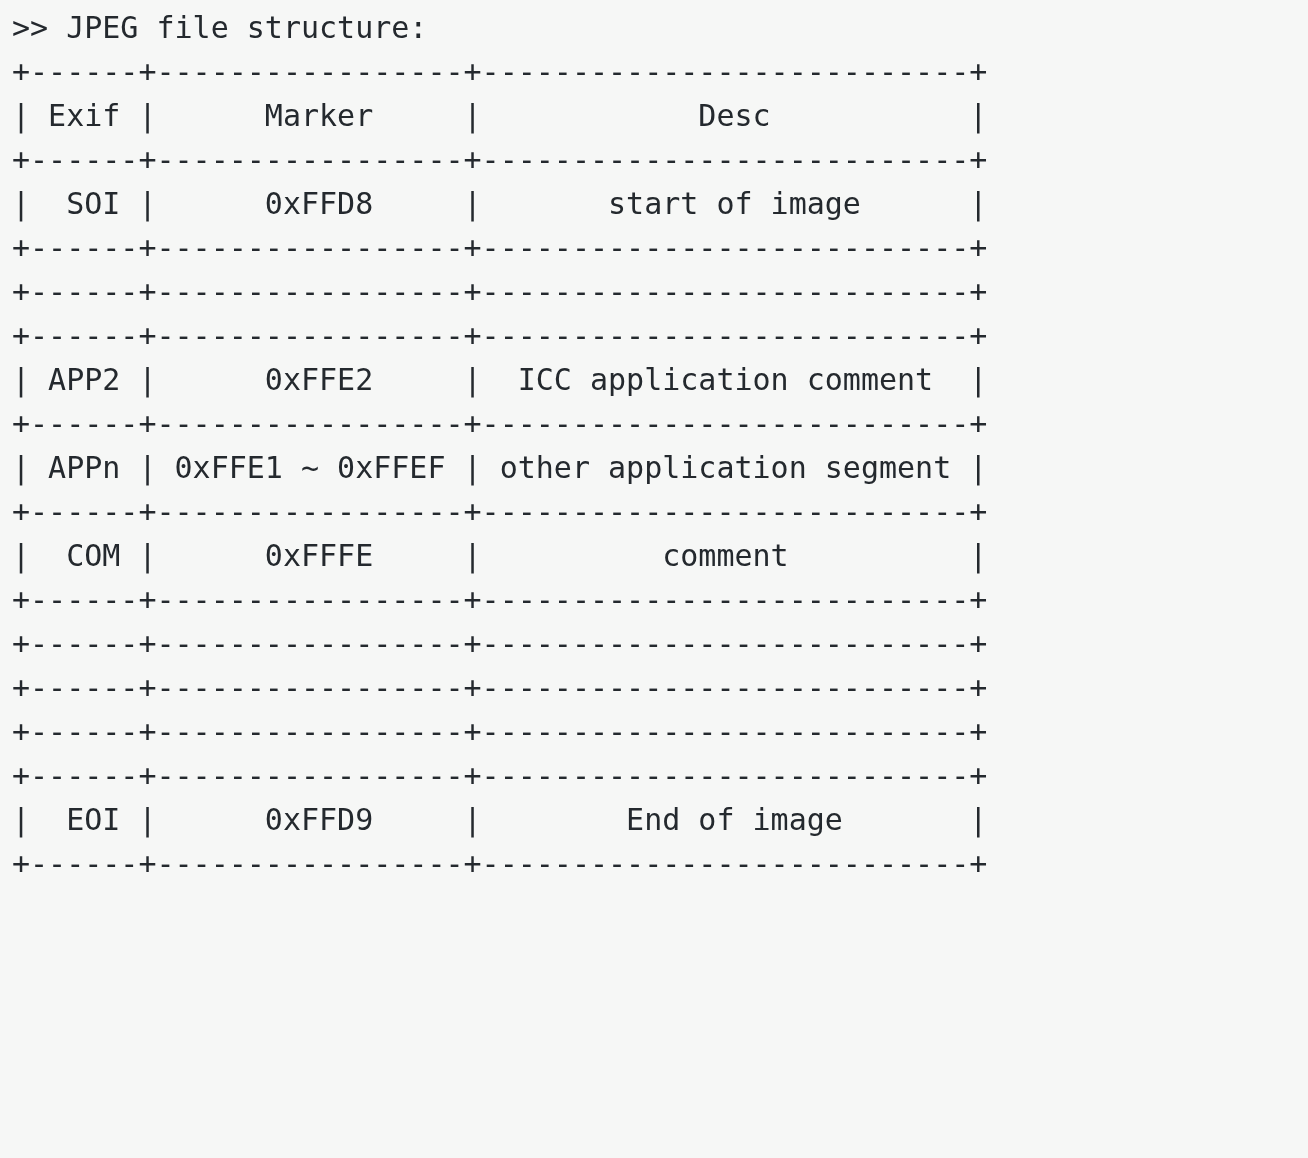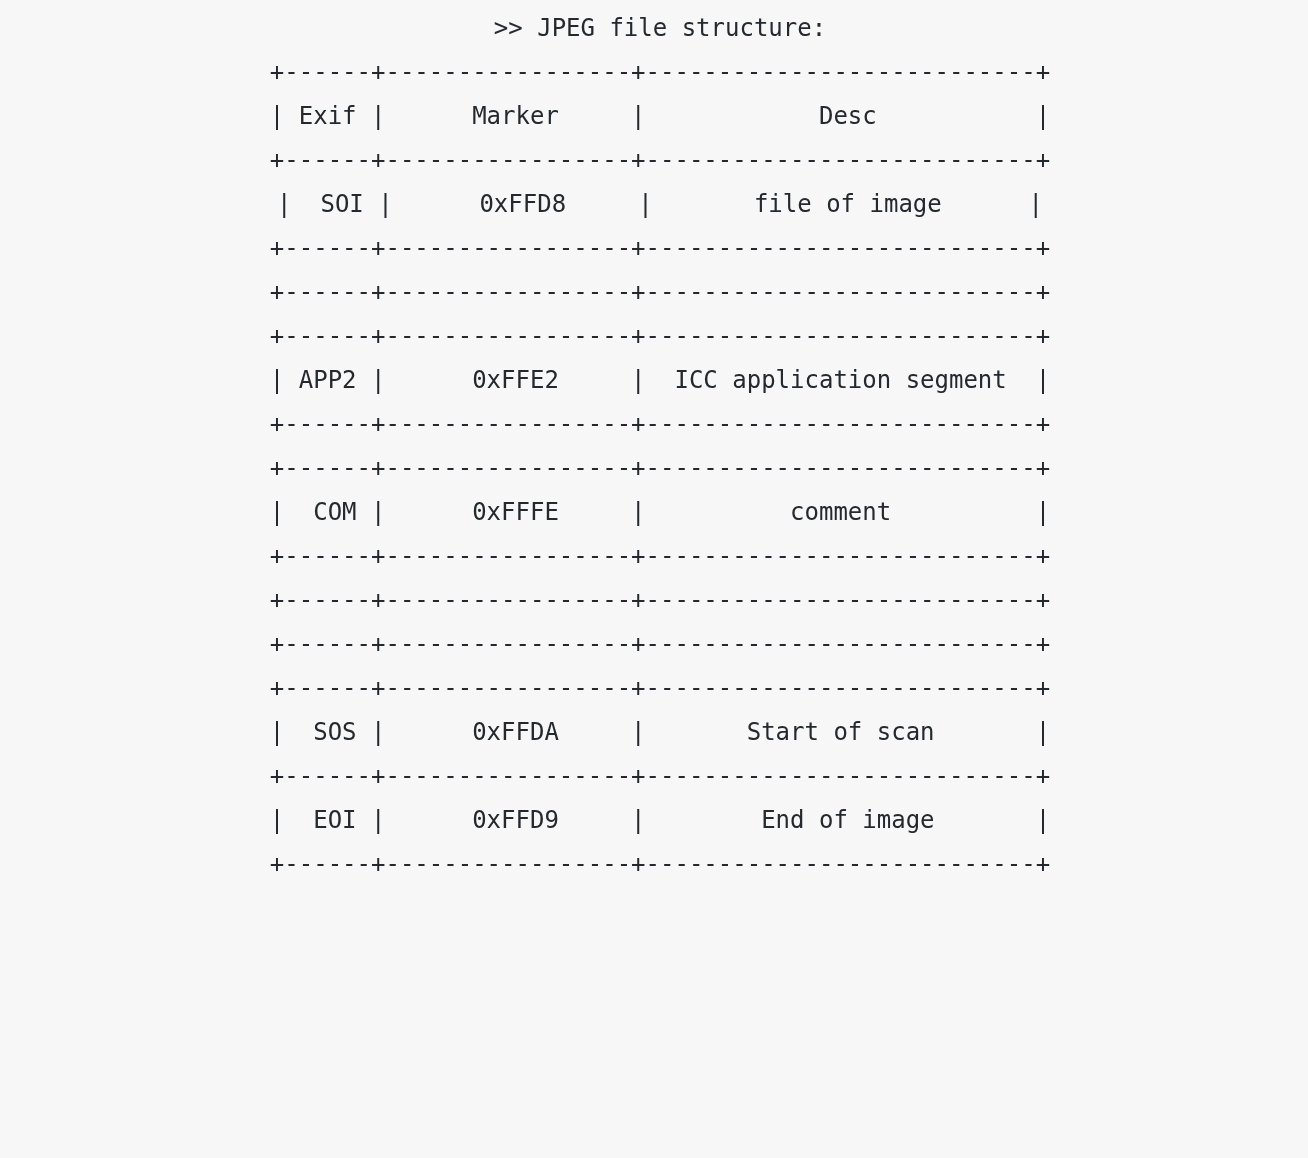--- a/index.html
+++ b/index.html
@@ -9,50 +9,49 @@
   body {
     width: 1308px;
     height: 1158px;
     box-sizing: border-box;
     background: #f6f7f6;
     overflow: hidden;
   }
   .code-output {
     padding: 6px 0 0 12px;
     font-family: "DejaVu Sans Mono", "Liberation Mono", monospace;
-    font-size: 24px;
+    font-size: 30px;
     line-height: 44px;
     color: #24292e;
     font-weight: 400;
-    text-align: center;
   }
   .line {
     white-space: pre;
     height: 44px;
   }
 </style>
 </head>
 <body style="background: rgb(246, 247, 246);">
 
 <div class="code-output" style="color: rgb(36, 41, 46);">
   <div class="line">&gt;&gt; JPEG file structure:</div>
   <div id="ascii-table">
       <div class="line">+------+-----------------+---------------------------+</div>
       <div class="line">| Exif |      Marker     |            Desc           |</div>
       <div class="line">+------+-----------------+---------------------------+</div>
-      <div class="line">|  SOI |      0xFFD8     |       file of image      |</div>
+      <div class="line">|  SOI |      0xFFD8     |       start of image      |</div>
       <div class="line">+------+-----------------+---------------------------+</div>
       <div class="line">+------+-----------------+---------------------------+</div>
       <div class="line">+------+-----------------+---------------------------+</div>
-      <div class="line">| APP2 |      0xFFE2     |  ICC application segment  |</div>
+      <div class="line">| APP2 |      0xFFE2     |  ICC application comment  |</div>
       <div class="line">+------+-----------------+---------------------------+</div>
+      <div class="line">| APPn | 0xFFE1 ~ 0xFFEF | other application segment |</div>
       <div class="line">+------+-----------------+---------------------------+</div>
       <div class="line">|  COM |      0xFFFE     |          comment          |</div>
       <div class="line">+------+-----------------+---------------------------+</div>
       <div class="line">+------+-----------------+---------------------------+</div>
       <div class="line">+------+-----------------+---------------------------+</div>
       <div class="line">+------+-----------------+---------------------------+</div>
-      <div class="line">|  SOS |      0xFFDA     |       Start of scan       |</div>
       <div class="line">+------+-----------------+---------------------------+</div>
       <div class="line">|  EOI |      0xFFD9     |        End of image       |</div>
       <div class="line">+------+-----------------+---------------------------+</div>
     </div>
 </div>
 
 </body></html>

